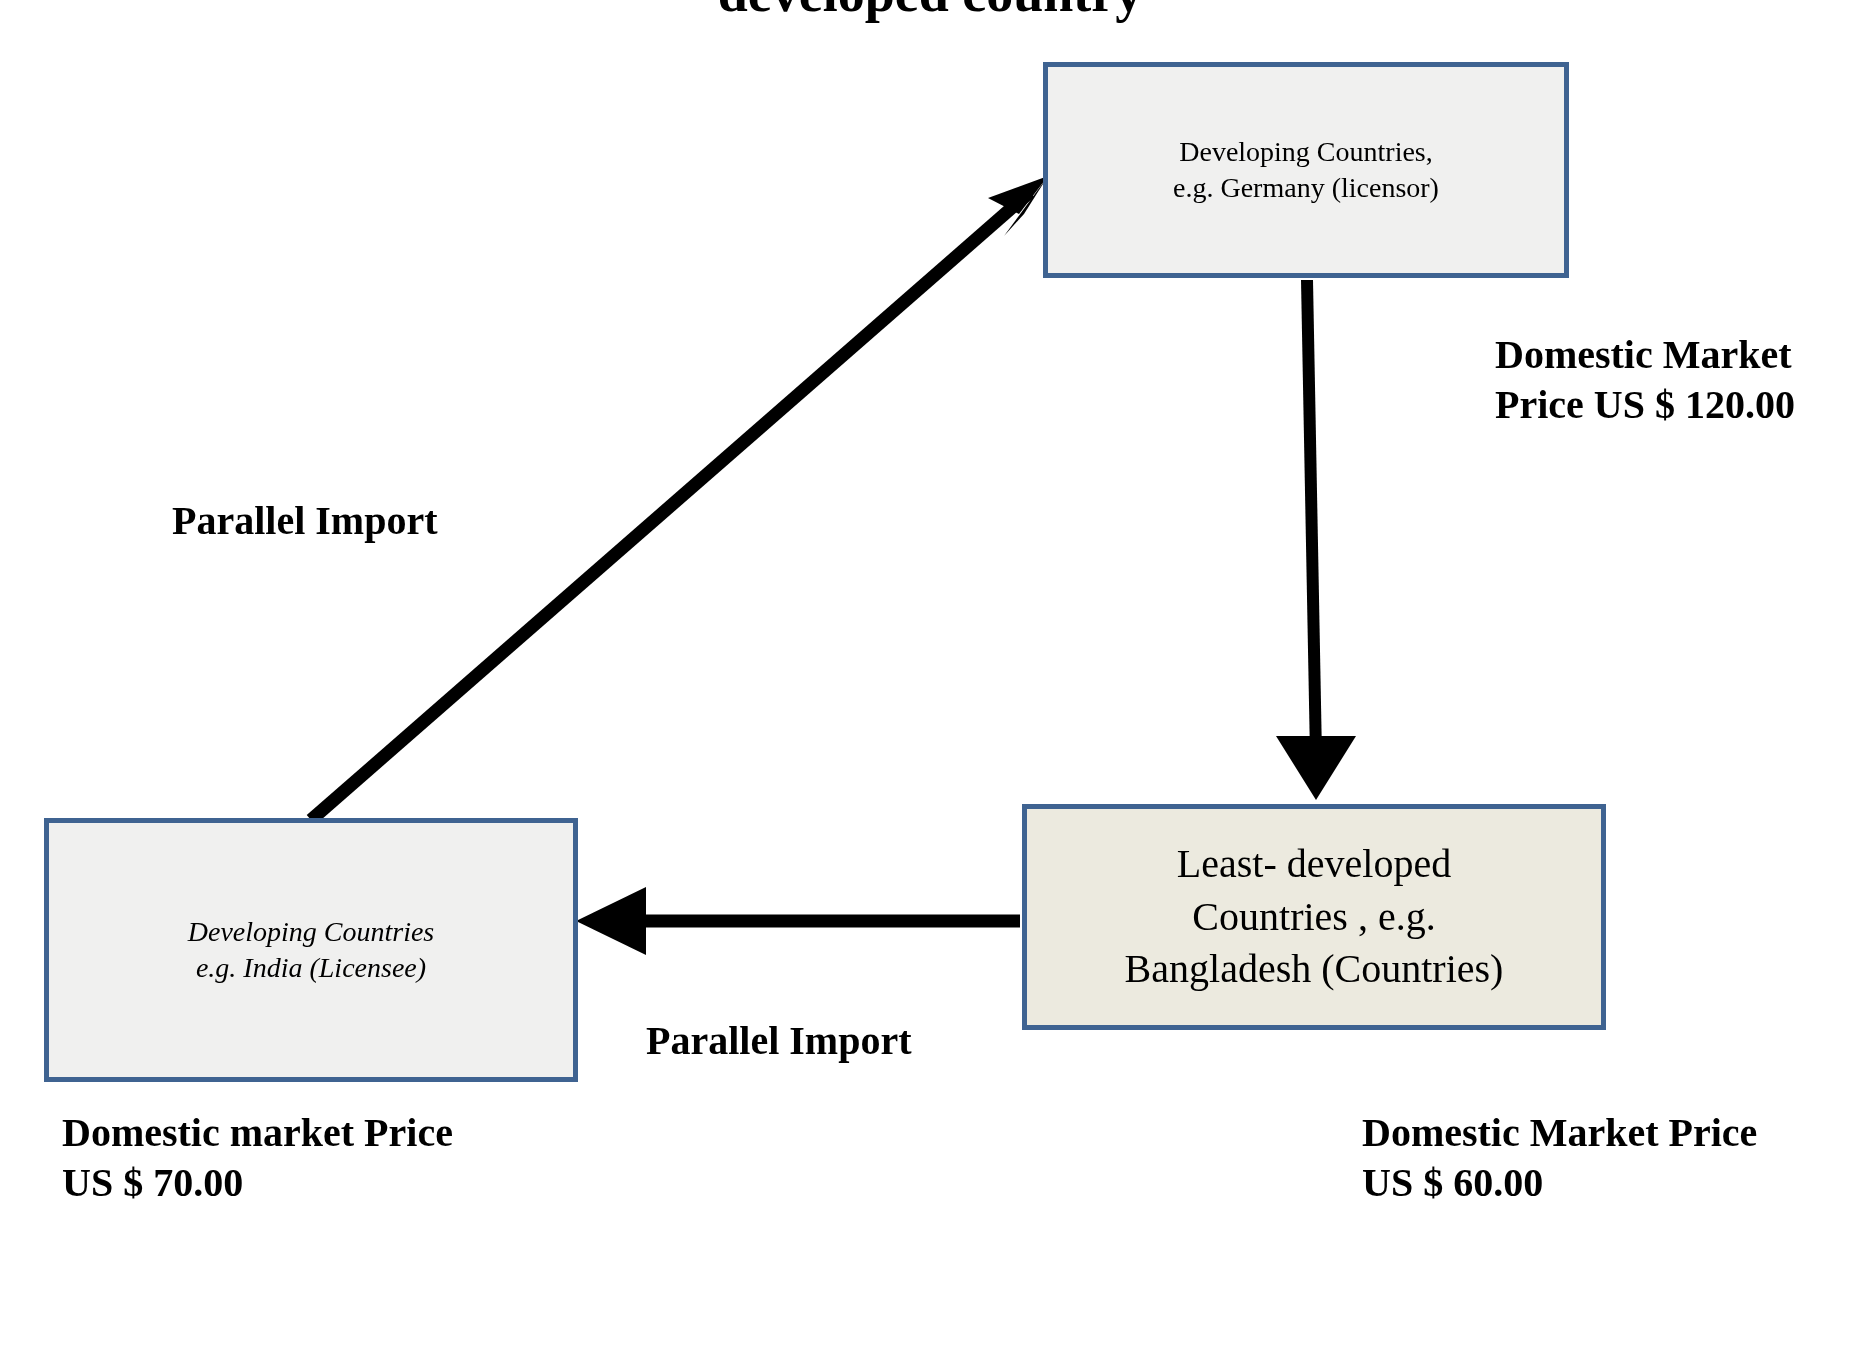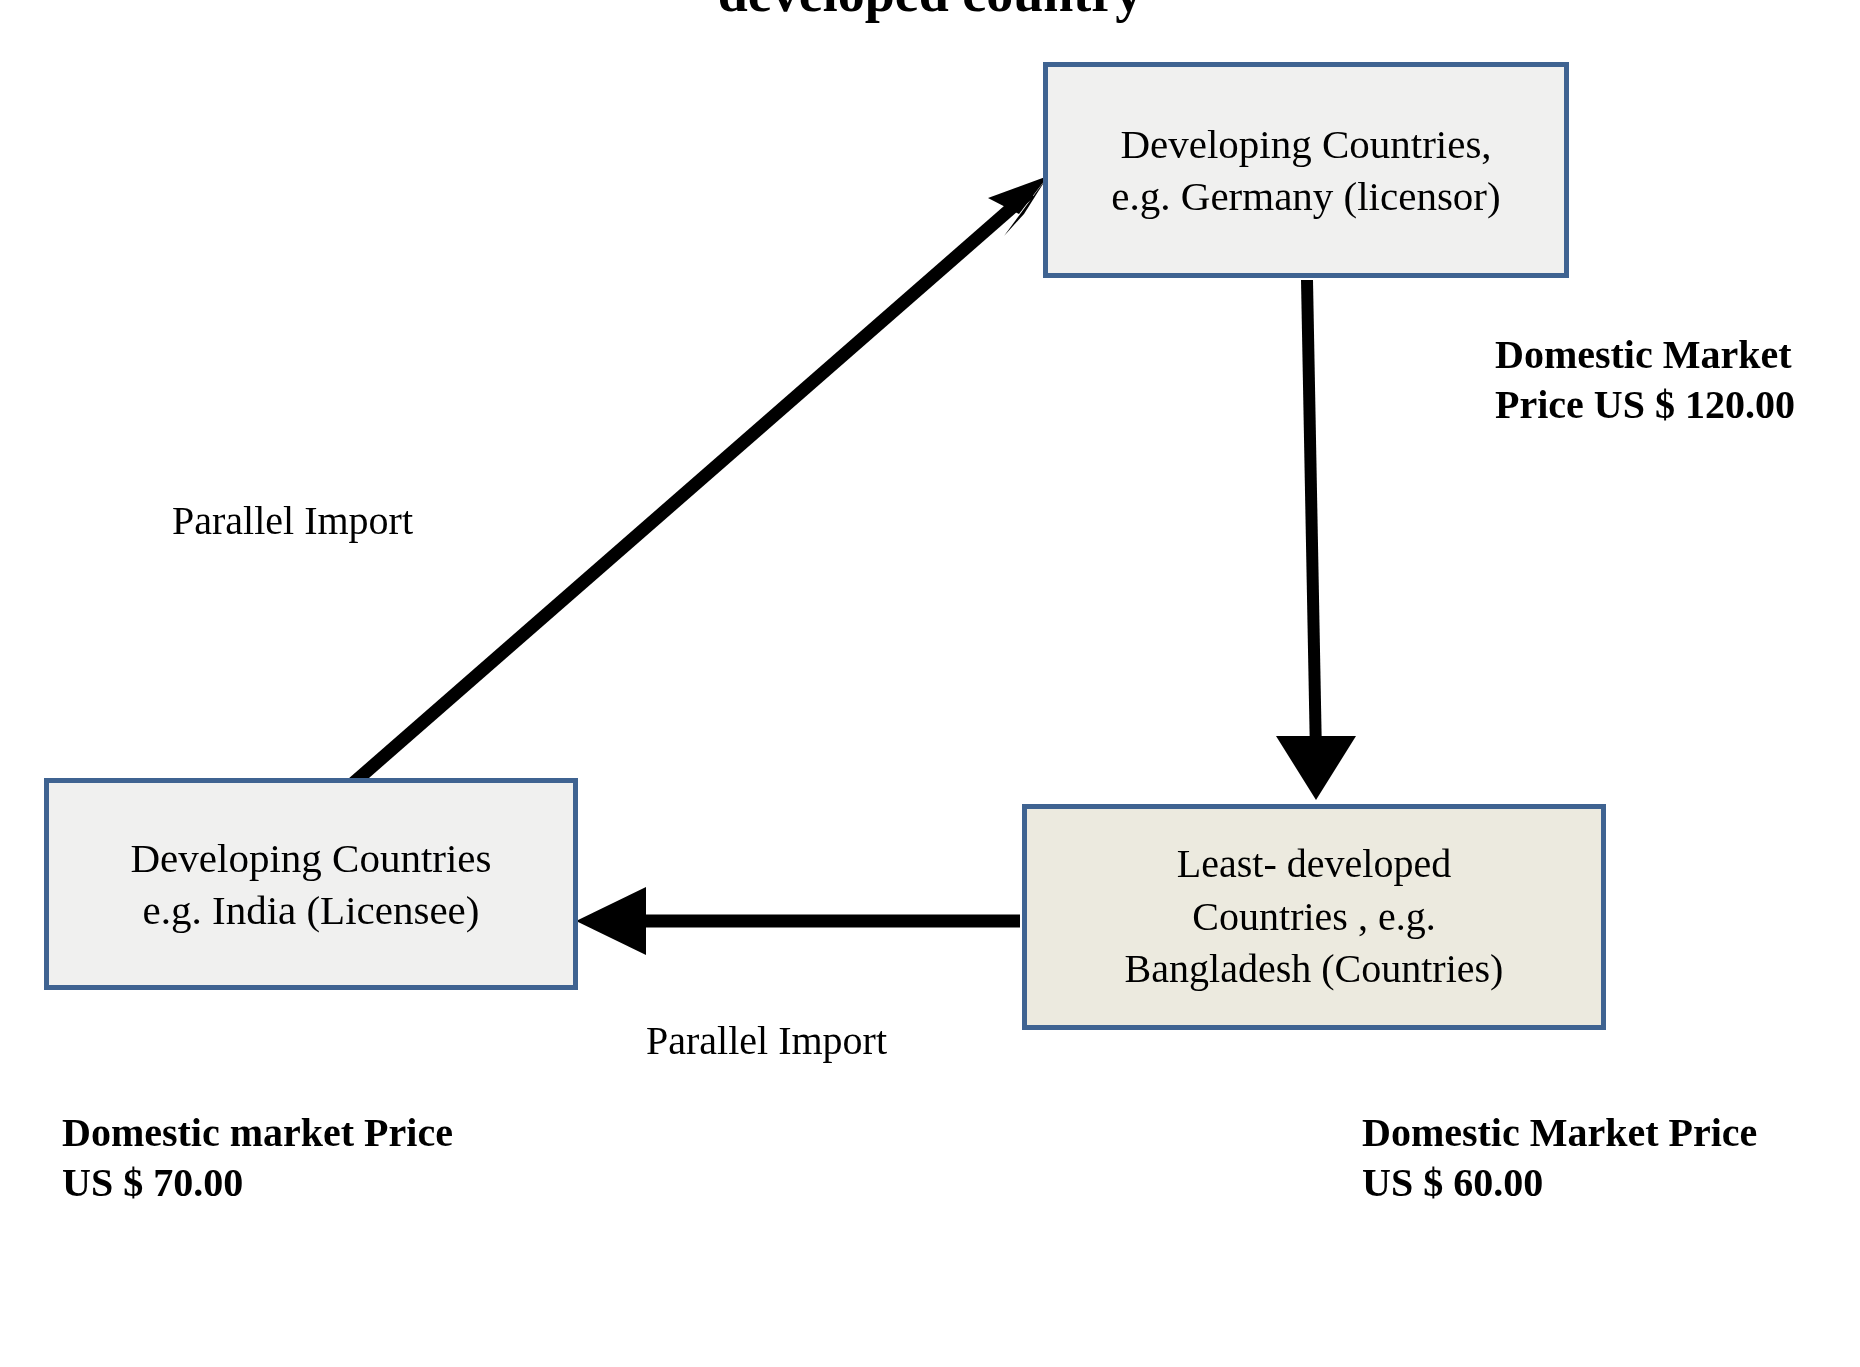--- a/index.html
+++ b/index.html
@@ -34,58 +34,58 @@
   }
   
   .node {
     position: absolute;
     box-sizing: border-box;
     border: 5px solid #3f6391;
     display: flex;
     align-items: center;
     justify-content: center;
     text-align: center;
-    font-size: 41px;
+    font-size: 28px;
     line-height: 1.28;
     color: #000;
     padding: 4px 8px;
   }
   .node .node-text {
     display: block;
     width: 100%;
     white-space: pre-line;
   }
   .node-grey  { background: #f0f0ef; }
   .node-beige { background: #eceadf; }
 
   #node-germany {
     left: 1043px; top: 62px;
     width: 526px; height: 216px;
   }
   #node-india {
-    left: 44px; top: 778px;
-    width: 534px; height: 212px;
+    left: 44px; top: 818px;
+    width: 534px; height: 264px; font-style: italic;
   }
   #node-bangladesh {
     left: 1022px; top: 804px;
     width: 584px; height: 226px;
     font-size: 40px;
     line-height: 1.32;
   }
 
   
   .label {
     position: absolute;
     font-size: 40px;
     line-height: 1.25;
     white-space: pre-line;
     color: #000;
   }
   .label-bold {
-    font-weight: 400;
+    font-weight: 700;
   }
   #label-price-germany   { left: 1495px; top: 330px;  font-weight: 700; }
   #label-parallel-top    { left: 172px;  top: 496px; }
   #label-parallel-bottom { left: 646px;  top: 1016px; }
   #label-price-india     { left: 62px;   top: 1108px; font-weight: 700; }
   #label-price-bangladesh{ left: 1362px; top: 1108px; font-weight: 700; }
 
   
   #arrows {
     position: absolute;

